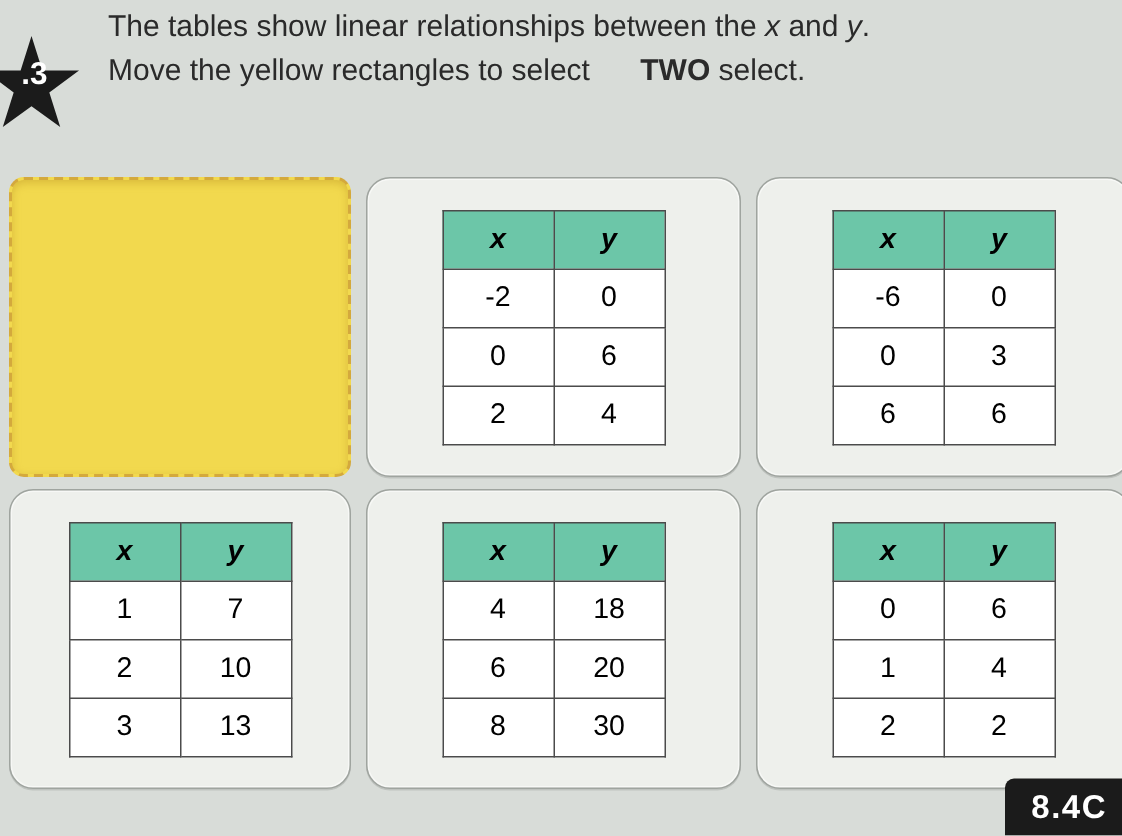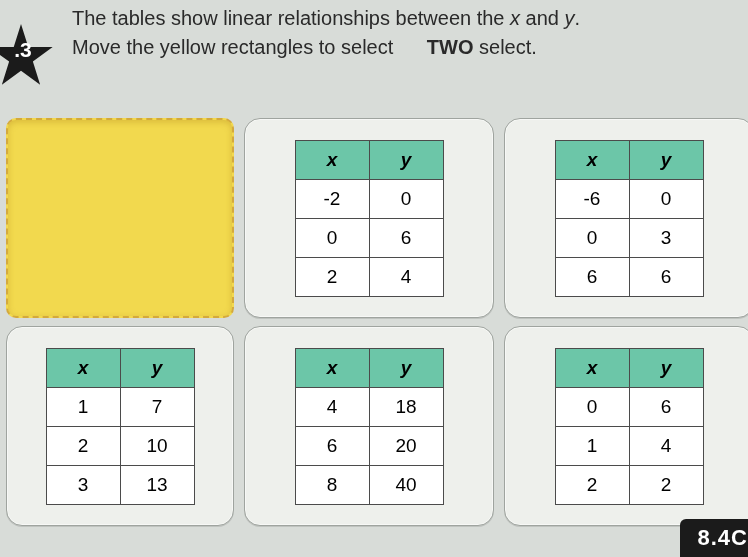--- a/index.html
+++ b/index.html
@@ -87,21 +87,21 @@
     }
     .badge {
       position: absolute;
       bottom: 0;
       right: 0;
       background: #1b1b1b;
       color: #fff;
       font-weight: bold;
       font-size: 22px;
       letter-spacing: 1px;
-      padding: 6px 0 6px 18px;
+      padding: 6px 10px 6px 18px;
       border-top-left-radius: 6px;
     }
     .stack { display:flex; flex-direction:column; gap:0; }
   </style>
 </head>
 <body>
 
 <div class="star">
   <svg viewBox="0 0 100 100">
       <polygon points="50,3 61,38 98,38 68,60 79,95 50,74 21,95 32,60 2,38 39,38" fill="#1b1b1b"></polygon>
@@ -203,21 +203,21 @@
       <tr>
             <td>4</td>
             <td>18</td>
           </tr>
       <tr>
             <td>6</td>
             <td>20</td>
           </tr>
       <tr>
             <td>8</td>
-            <td>40</td>
+            <td>30</td>
           </tr>
     </tbody>
       </table>
   </div>
 
   <div class="panel">
     <table class="data">
       <tbody>
           <tr>
             <th>x</th>

